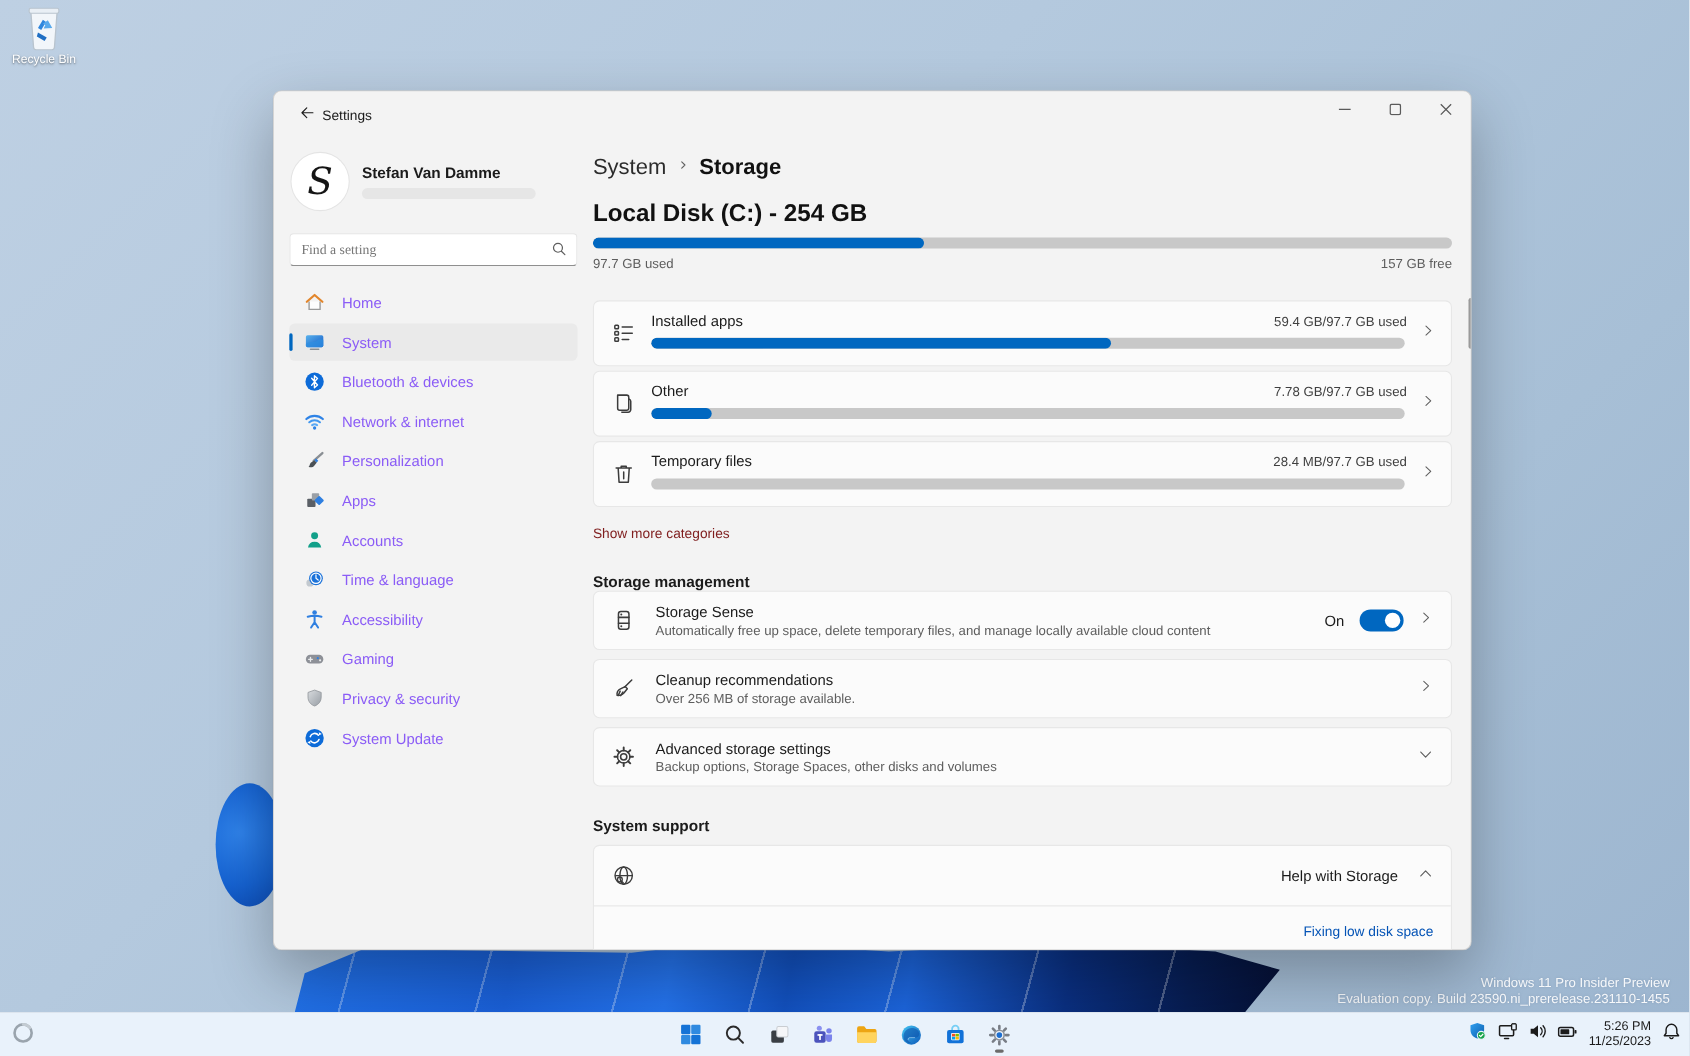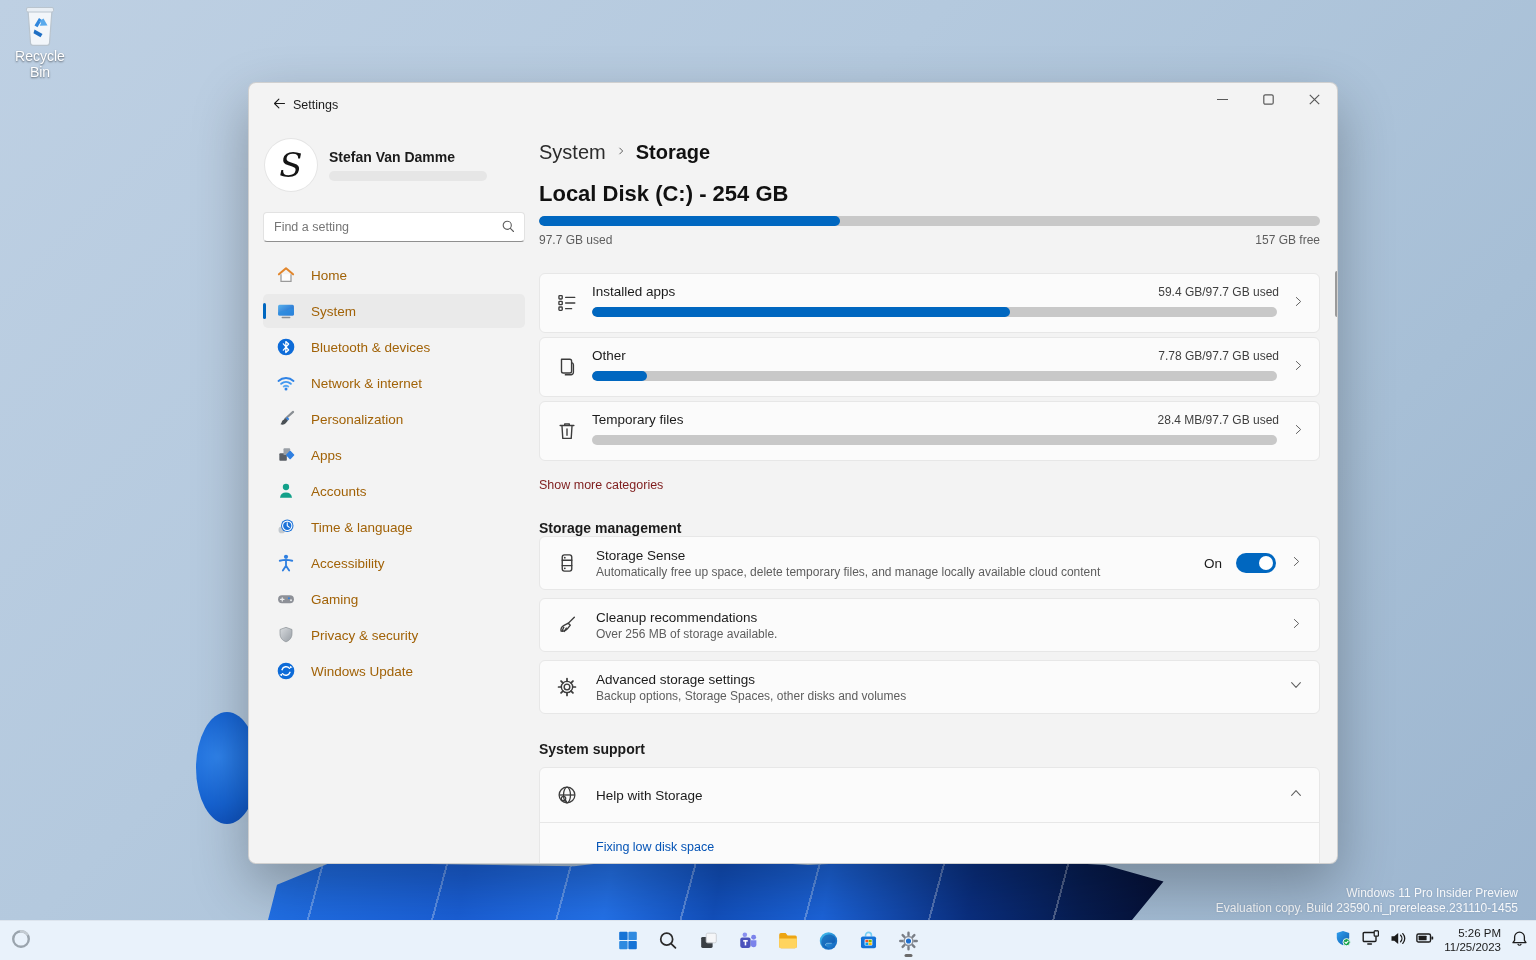--- a/index.html
+++ b/index.html
@@ -13,21 +13,21 @@
   #bloom-left { left:196px; top:712px; width:62px; height:112px; border-radius:50%;
     background:radial-gradient(circle at 35% 40%, #2f82ea 0%, #1663d2 60%, #0c4bb4 100%); }
   #bloom-band { left:268px; top:856px; width:900px; height:64px;
     background:linear-gradient(100deg,#2170e6 0%,#1a5fd6 22%,#2472ea 38%,#1250bd 50%,#1c64da 62%,#0a2f80 78%,#071d52 90%,#050f33 100%);
     clip-path:polygon(0% 100%, 1% 45%, 7% 10%, 34% 16%, 44% 0%, 60% 14%, 78% 2%, 93% 14%, 99.5% 40%, 96% 100%);
   }
   #bloom-band .sheen { position:absolute; inset:0;
     background:repeating-linear-gradient(105deg, rgba(255,255,255,0) 0 54px, rgba(255,255,255,.28) 54px 56px, rgba(255,255,255,0) 56px 120px); }
 
   
-  #recycle-bin { left:8px; top:6px; width:64px; text-align:center; color:#fff; font-size:14px;
+  #recycle-bin { left:8px; top:6px; width:64px; text-align:center; color:#fff; font-size:11px;
     text-shadow:0 1px 2px rgba(0,0,0,.55); cursor:default; }
   #recycle-bin .glyph { margin:0 auto 2px; width:34px; height:40px; }
 
   
   #watermark { right:18px; top:886px; text-align:right; color:rgba(255,255,255,.92);
     font-size:12px; line-height:15px; text-shadow:0 0 2px rgba(90,110,140,.35); }
 
   
   #win { left:248px; top:82px; width:1090px; height:782px; background:#f3f3f3;
     border:1px solid rgba(0,0,0,.14); border-radius:8px; overflow:hidden;
@@ -47,32 +47,32 @@
   #avatar { width:52px; height:52px; border-radius:50%; background:#fff; flex:none;
     display:flex; align-items:center; justify-content:center;
     font-family:"DejaVu Serif", serif; font-style:italic; font-size:34px; color:#151515;
     box-shadow:0 0 0 1px rgba(0,0,0,.06); }
   #profile .pname { font-size:14px; font-weight:700; color:#1b1b1b; margin-top:10px; }
   #profile .pskeleton { width:158px; height:10px; border-radius:5px; background:#e6e6e6; margin-top:6px; }
 
   #search-wrap { position:relative; margin-top:21px; }
   #search-input { width:100%; height:30px; border:1px solid #e2e2e2; border-bottom:1px solid #8f8f8f;
     border-radius:4px; background:#fff; padding:0 30px 0 10px; font-size:12.5px; color:#701a75;
-    font-family:Liberation Sans, sans-serif; outline:none; }
+    font-family:Liberation Serif, serif; outline:none; }
   #search-input::placeholder { color:#767676; }
   #search-wrap .mag { position:absolute; right:9px; top:7px; }
 
   #nav { margin-top:16px; }
   .nav-item { position:relative; height:34px; margin-bottom:2px; border-radius:5px;
     display:flex; align-items:center; gap:15px; padding-left:13px; cursor:default; }
   .nav-item.selected { background:#eaeaea; }
   .nav-item.selected::before { content:""; position:absolute; left:0; top:9px; width:3px; height:16px;
     border-radius:2px; background:#0067c0; }
   .nav-item .nico { width:20px; height:20px; flex:none; display:flex; }
-  .nav-item .nlabel { font-size:13.5px; color:#a16207; }
+  .nav-item .nlabel { font-size:13.5px; color:#8b5cf6; }
 
   
   #content { flex:1; padding:10px 22px 0 0; position:relative; }
   #content-inner { width:781px; }
   #breadcrumb { display:flex; align-items:center; gap:10px; margin-top:4px; }
   #breadcrumb .root { font-size:20px; color:#2b2b2b; }
   #breadcrumb .cur { font-size:20px; font-weight:700; color:#111; }
   #disk-title { margin-top:17px; font-size:22px; font-weight:700; color:#111; }
   #disk-bar { margin-top:9px; height:10px; border-radius:5px; background:#c8c8c8; overflow:hidden; }
   #disk-bar .fill { height:100%; border-radius:5px; background:#0067c0; }
@@ -96,21 +96,21 @@
   .mg-card:first-of-type { margin-top:10px; }
   .mg-ico { width:22px; flex:none; display:flex; }
   .mg-text { flex:1; min-width:0; }
   .mg-title { font-size:13.5px; color:#1b1b1b; }
   .mg-sub { font-size:12px; color:#5d5d5d; margin-top:2px; }
   .mg-right { display:flex; align-items:center; gap:14px; }
   .tog-label { font-size:13.5px; color:#1b1b1b; }
   .toggle { width:40px; height:20px; border-radius:10px; background:#0067c0; position:relative; cursor:pointer; }
   .toggle .knob { position:absolute; right:3px; top:3px; width:14px; height:14px; border-radius:50%; background:#fff; }
 
-  #help-card { margin-top:10px; height:120px; }
+  #help-card { margin-top:10px; height:120px;text-align:right; }
   #help-row { height:54px; display:flex; align-items:center; padding:0 16px; gap:18px; }
   #help-title { flex:1; font-size:13.5px; color:#1b1b1b; }
   #help-links { border-top:1px solid #e7e7e7; padding:14px 16px 0 56px; }
   #help-link1 { font-size:12.5px; color:#0554b6; cursor:pointer; }
 
   #scroll-thumb { position:absolute; right:3px; top:144px; width:4px; height:46px; border-radius:2px; background:#9a9a9a; }
 
   
   #taskbar { left:0; top:920px; width:1536px; height:40px; background:#e9f2fb;
     border-top:1px solid rgba(0,0,0,.05); display:flex; align-items:center; }
@@ -339,21 +339,21 @@
 
           <div class="nav-item">
             <span class="nico">
               <svg width="20" height="20" viewBox="0 0 24 24">
                   <circle cx="12" cy="12" r="10" fill="#0d6bd8"></circle>
                   <path d="M7.2 10.4a5.2 5.2 0 019-1.6M16.8 13.6a5.2 5.2 0 01-9 1.6" fill="none" stroke="#fff" stroke-width="1.7" stroke-linecap="round"></path>
                   <path d="M16.6 5.6l.3 3.2 3-1.2z" fill="#fff"></path>
                   <path d="M7.4 18.4l-.3-3.2-3 1.2z" fill="#fff"></path>
                 </svg>
             </span>
-            <span class="nlabel">Windows Update</span>
+            <span class="nlabel">System Update</span>
           </div>
 
         </div>
       </div>
 
       <div id="content">
         <div id="content-inner">
 
           <div id="breadcrumb">
             <span class="root">System</span>

